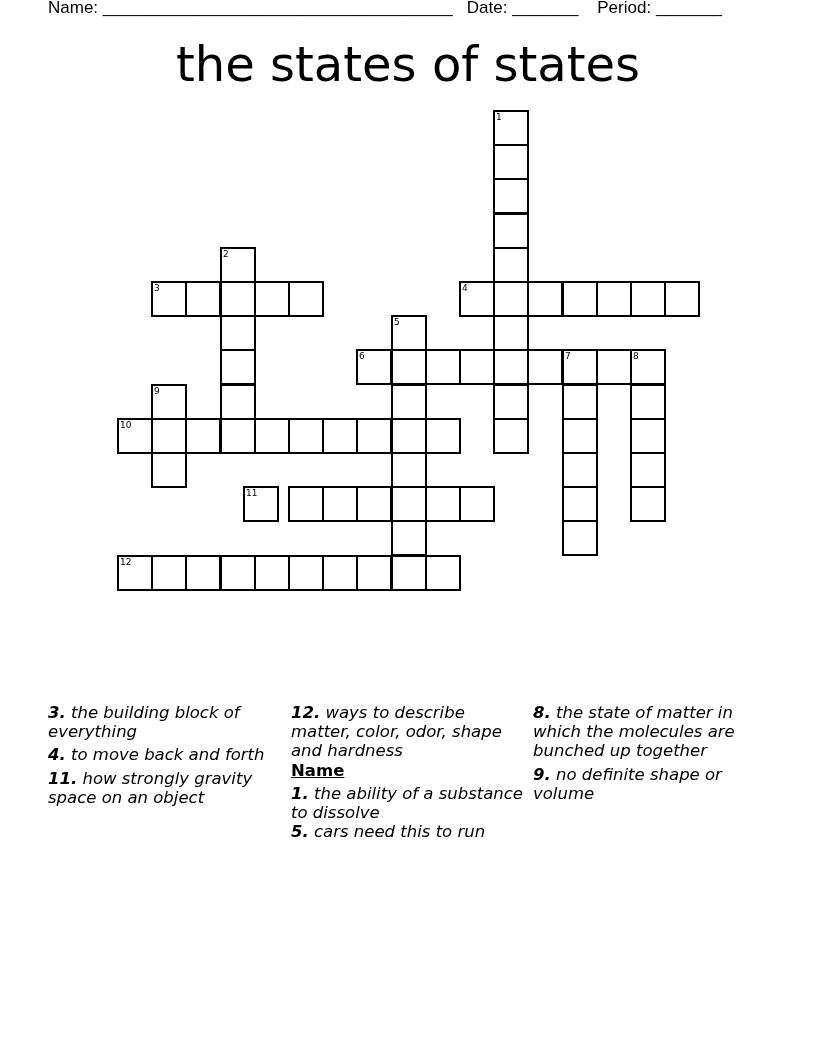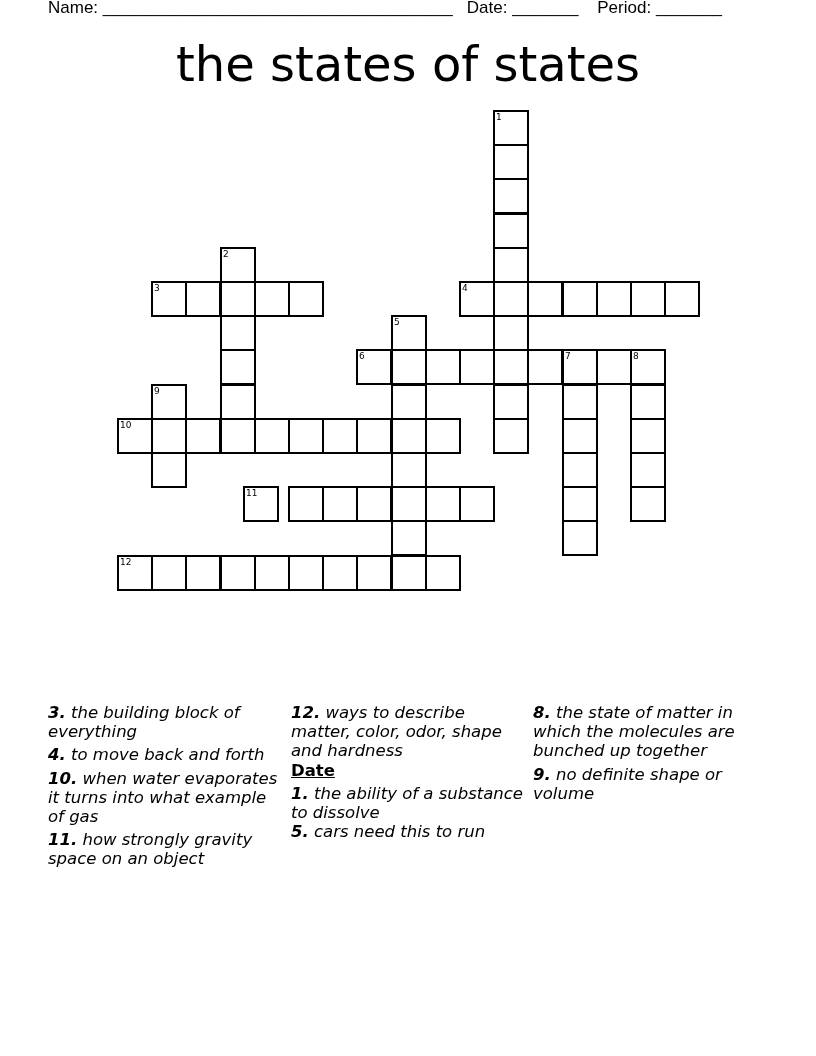--- a/index.html
+++ b/index.html
@@ -139,27 +139,26 @@
     <div class="cell" style="left: 288px; top: 555px;"></div>
     <div class="cell" style="left: 322px; top: 555px;"></div>
     <div class="cell" style="left: 356px; top: 555px;"></div>
     <div class="cell" style="left: 391px; top: 555px;"></div>
     <div class="cell" style="left: 425px; top: 555px;"></div>
   </div>
 
 <div class="clues col1">
   <div class="clue"><b>3.</b><span> the building block of everything</span></div>
   <div class="clue"><b>4.</b><span> to move back and forth</span></div>
-  <div class="clue"><b>10.</b><span> when water evaporates it turns into what example of gas</span></div>
   <div class="clue"><b>11.</b><span> how strongly gravity space on an object</span></div>
 </div>
 
 <div class="clues col2">
   <div class="clue" style="margin-bottom:0"><b>12.</b><span> ways to describe matter, color, odor, shape and hardness</span></div>
-  <div class="heading">Date</div>
+  <div class="heading">Name</div>
   <div class="clue" style="margin-bottom:0"><b>1.</b><span> the ability of a substance to dissolve</span></div>
   <div class="clue"><b>5.</b><span> cars need this to run</span></div>
 </div>
 
 <div class="clues col3">
   <div class="clue"><b>8.</b><span> the state of matter in which the molecules are bunched up together</span></div>
   <div class="clue"><b>9.</b><span> no definite shape or volume</span></div>
 </div>
 
 </body></html>

